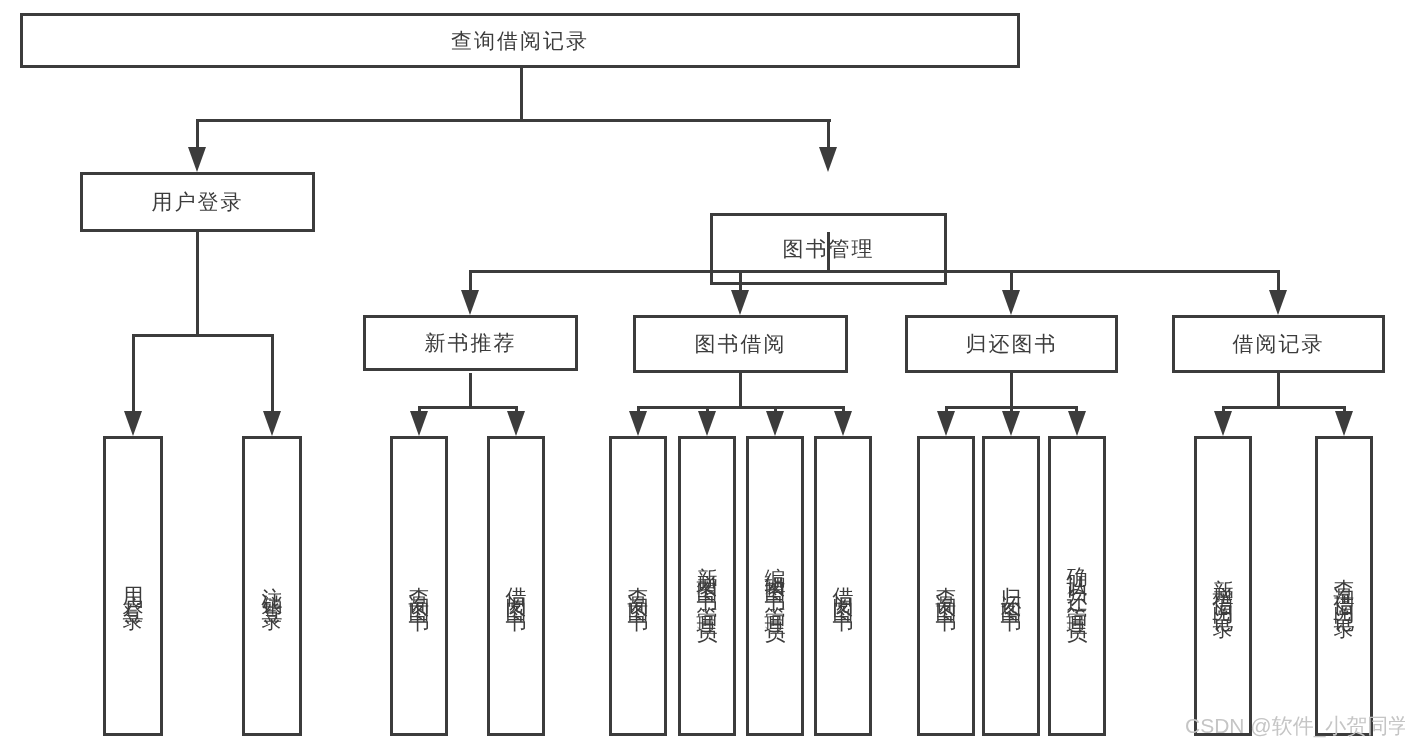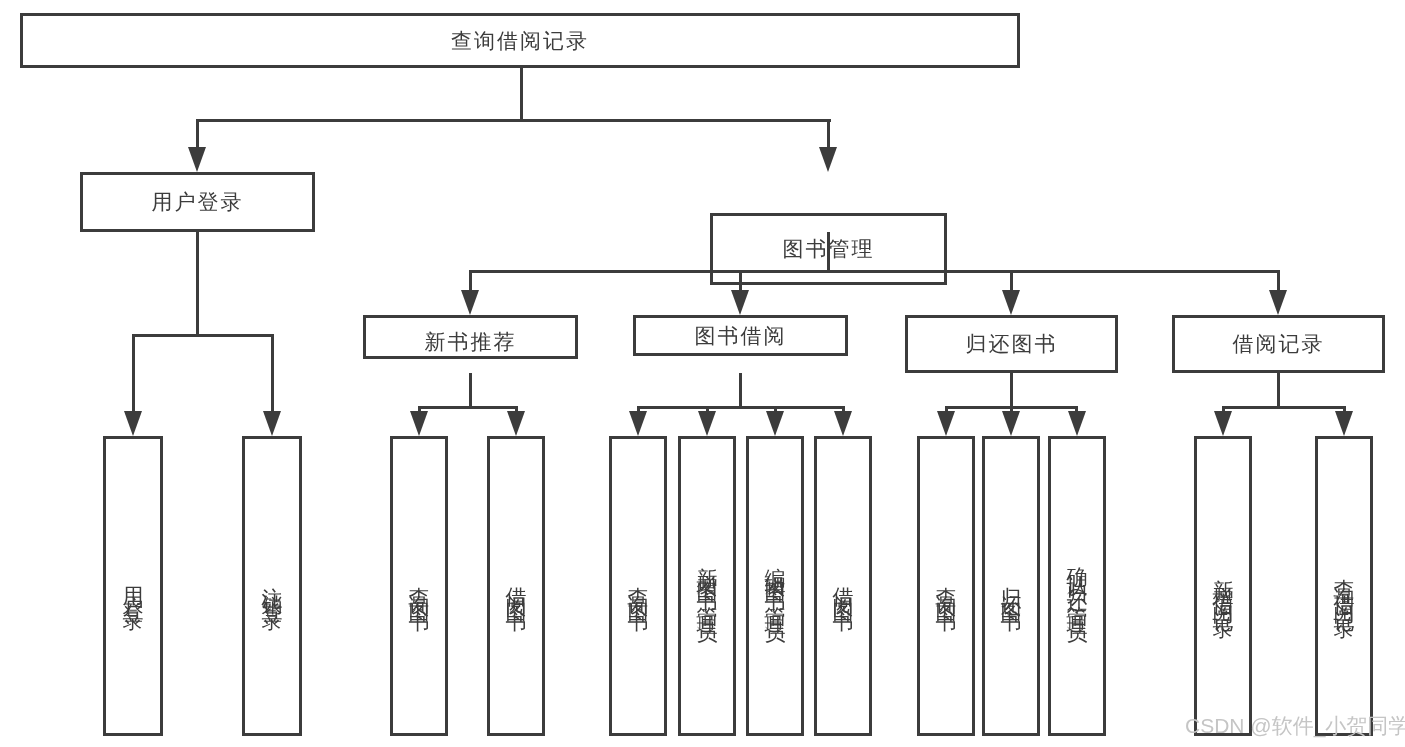--- a/index.html
+++ b/index.html
@@ -94,24 +94,24 @@
   <div class="h-line" style="left:469px; top:270px; width:811px;"></div>
   <div class="v-line" style="left:469px; top:270px; height:22px;"></div>
   <div class="arrow-down" style="left:461px; top:290px;"></div>
   <div class="v-line" style="left:739px; top:270px; height:22px;"></div>
   <div class="arrow-down" style="left:731px; top:290px;"></div>
   <div class="v-line" style="left:1010px; top:270px; height:22px;"></div>
   <div class="arrow-down" style="left:1002px; top:290px;"></div>
   <div class="v-line" style="left:1277px; top:270px; height:22px;"></div>
   <div class="arrow-down" style="left:1269px; top:290px;"></div>
 
-  <div class="node" style="left:363px; top:315px; width:215px; height:44px;align-items:flex-end;">
+  <div class="node" style="left:363px; top:315px; width:215px; height:56px;">
     <span class="label">新书推荐</span>
   </div>
-  <div class="node" style="left:633px; top:315px; width:215px; height:41px;">
+  <div class="node" style="left:633px; top:315px; width:215px; height:58px;">
     <span class="label">图书借阅</span>
   </div>
   <div class="node" style="left:905px; top:315px; width:213px; height:58px;">
     <span class="label">归还图书</span>
   </div>
   <div class="node" style="left:1172px; top:315px; width:213px; height:58px;">
     <span class="label">借阅记录</span>
   </div>
 
   <div class="v-line" style="left:469px; top:373px; height:36px;"></div>

